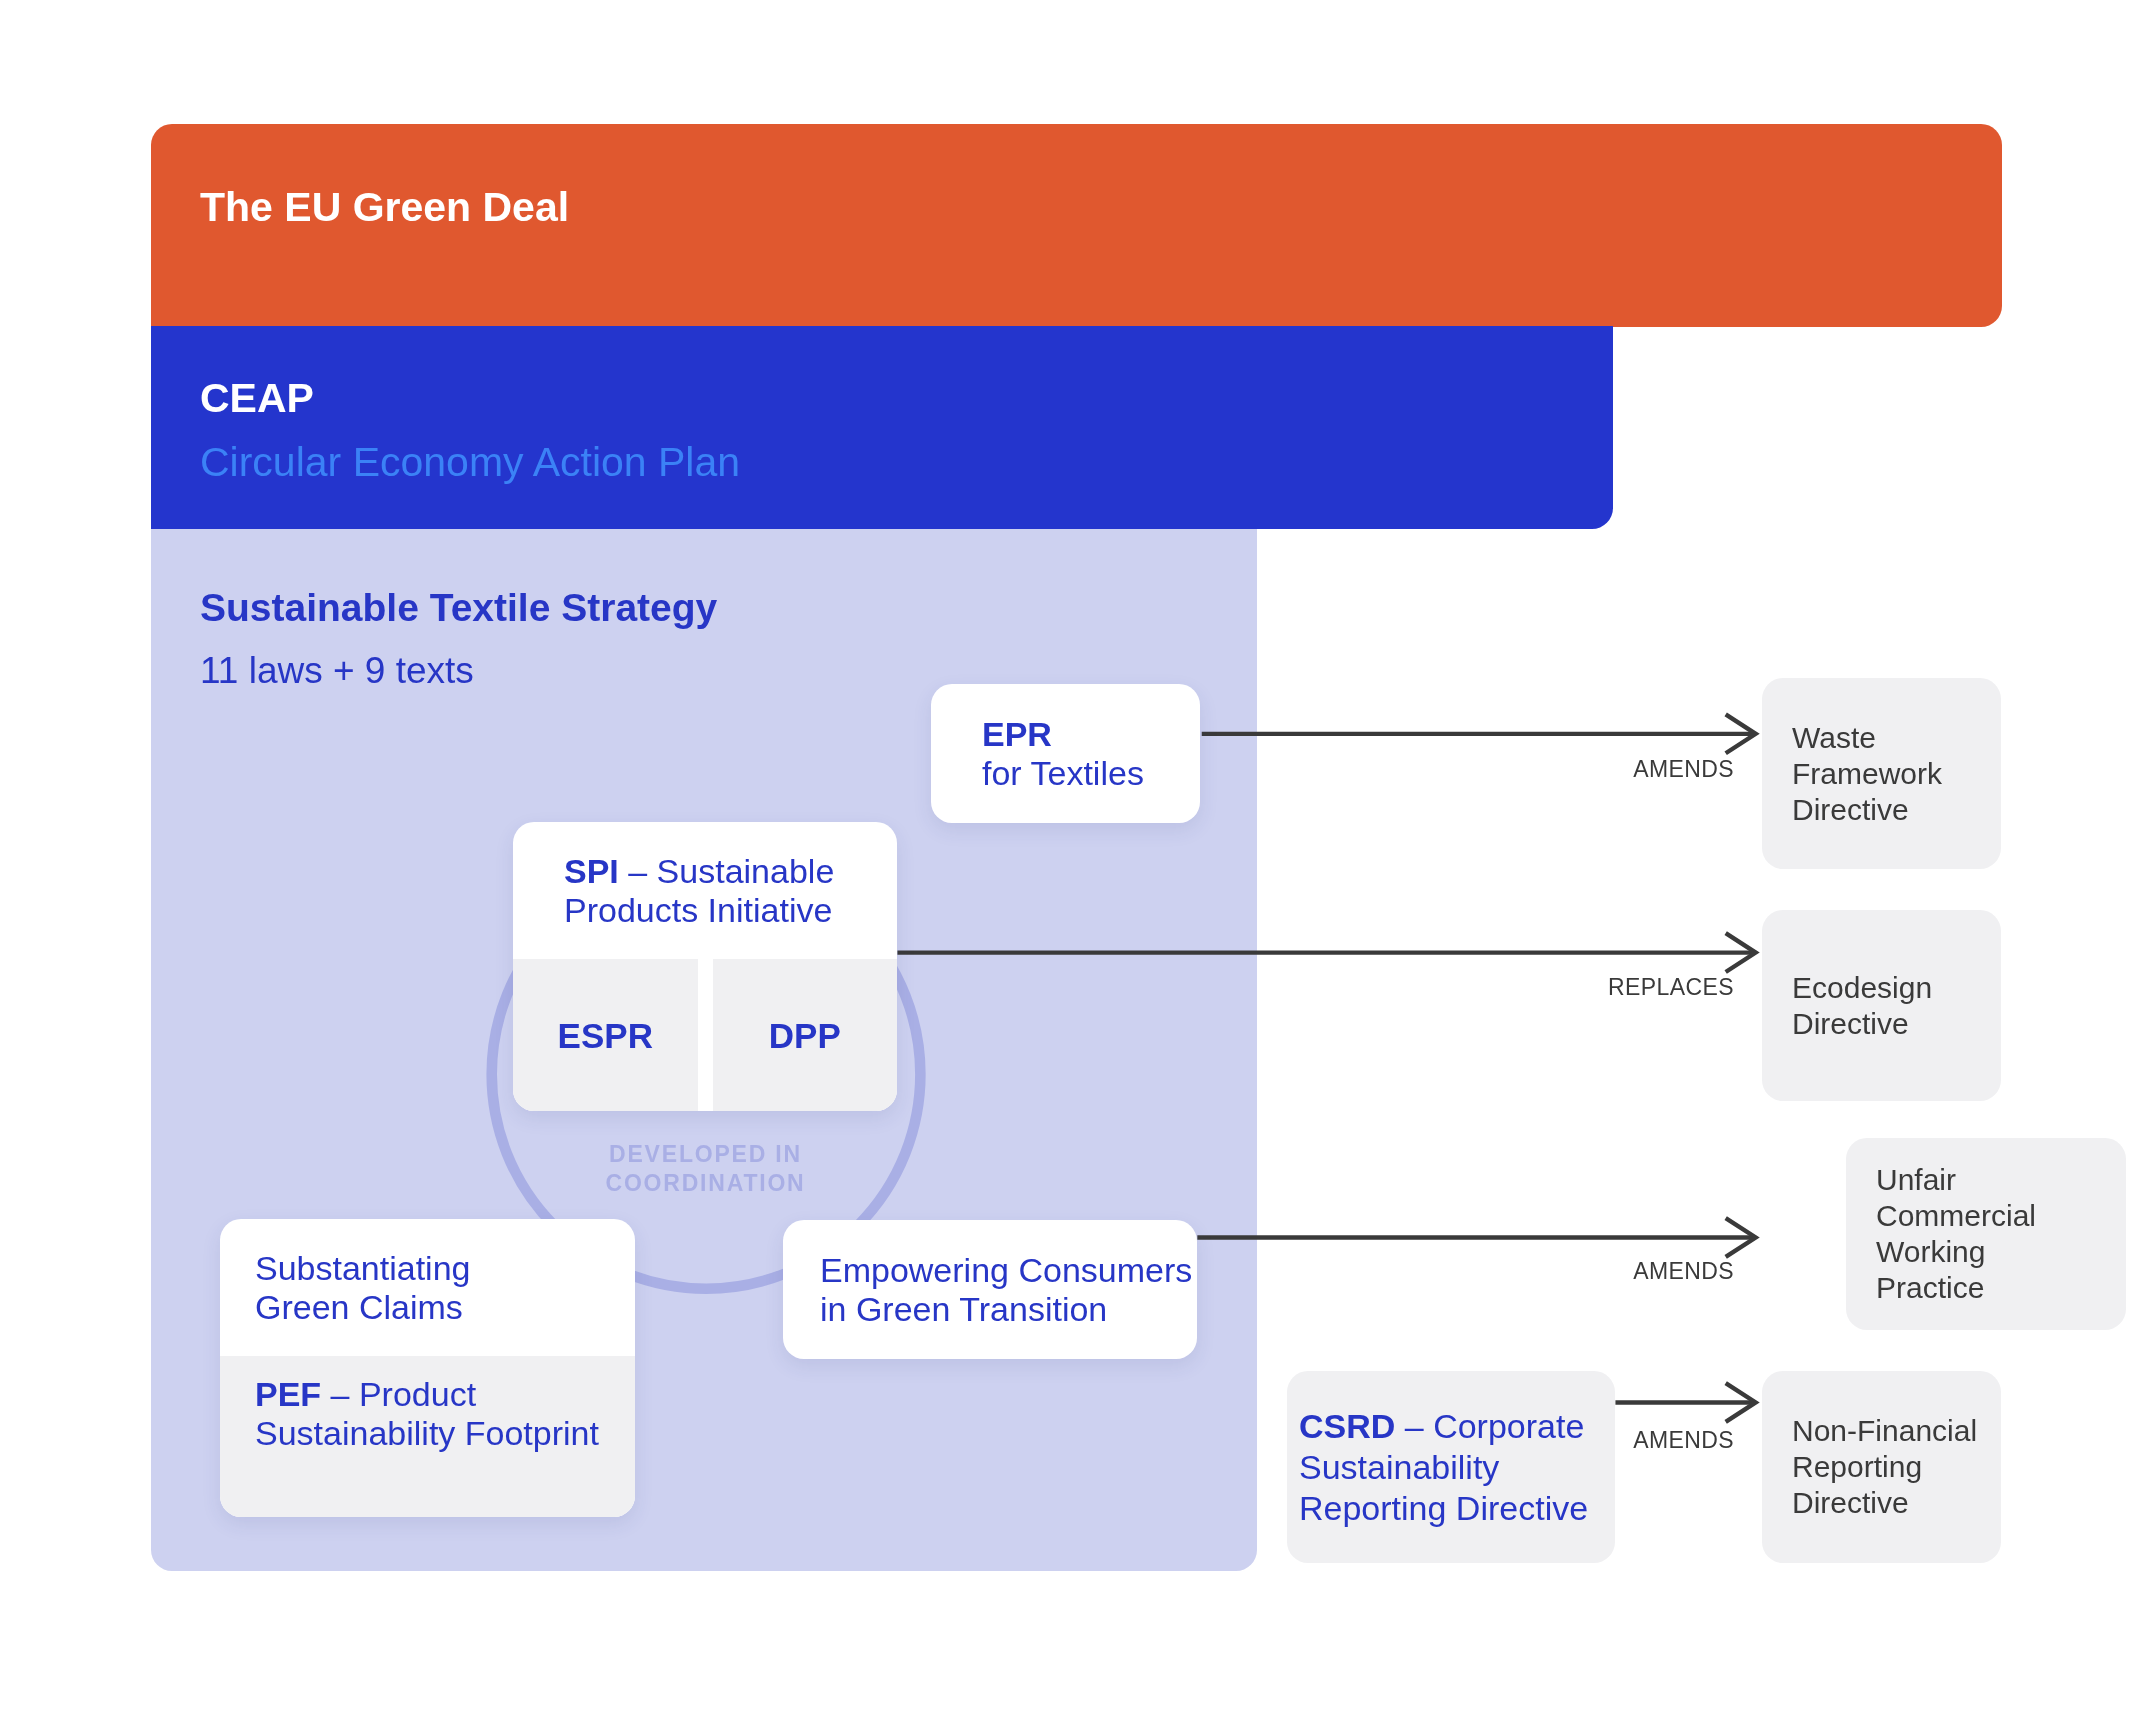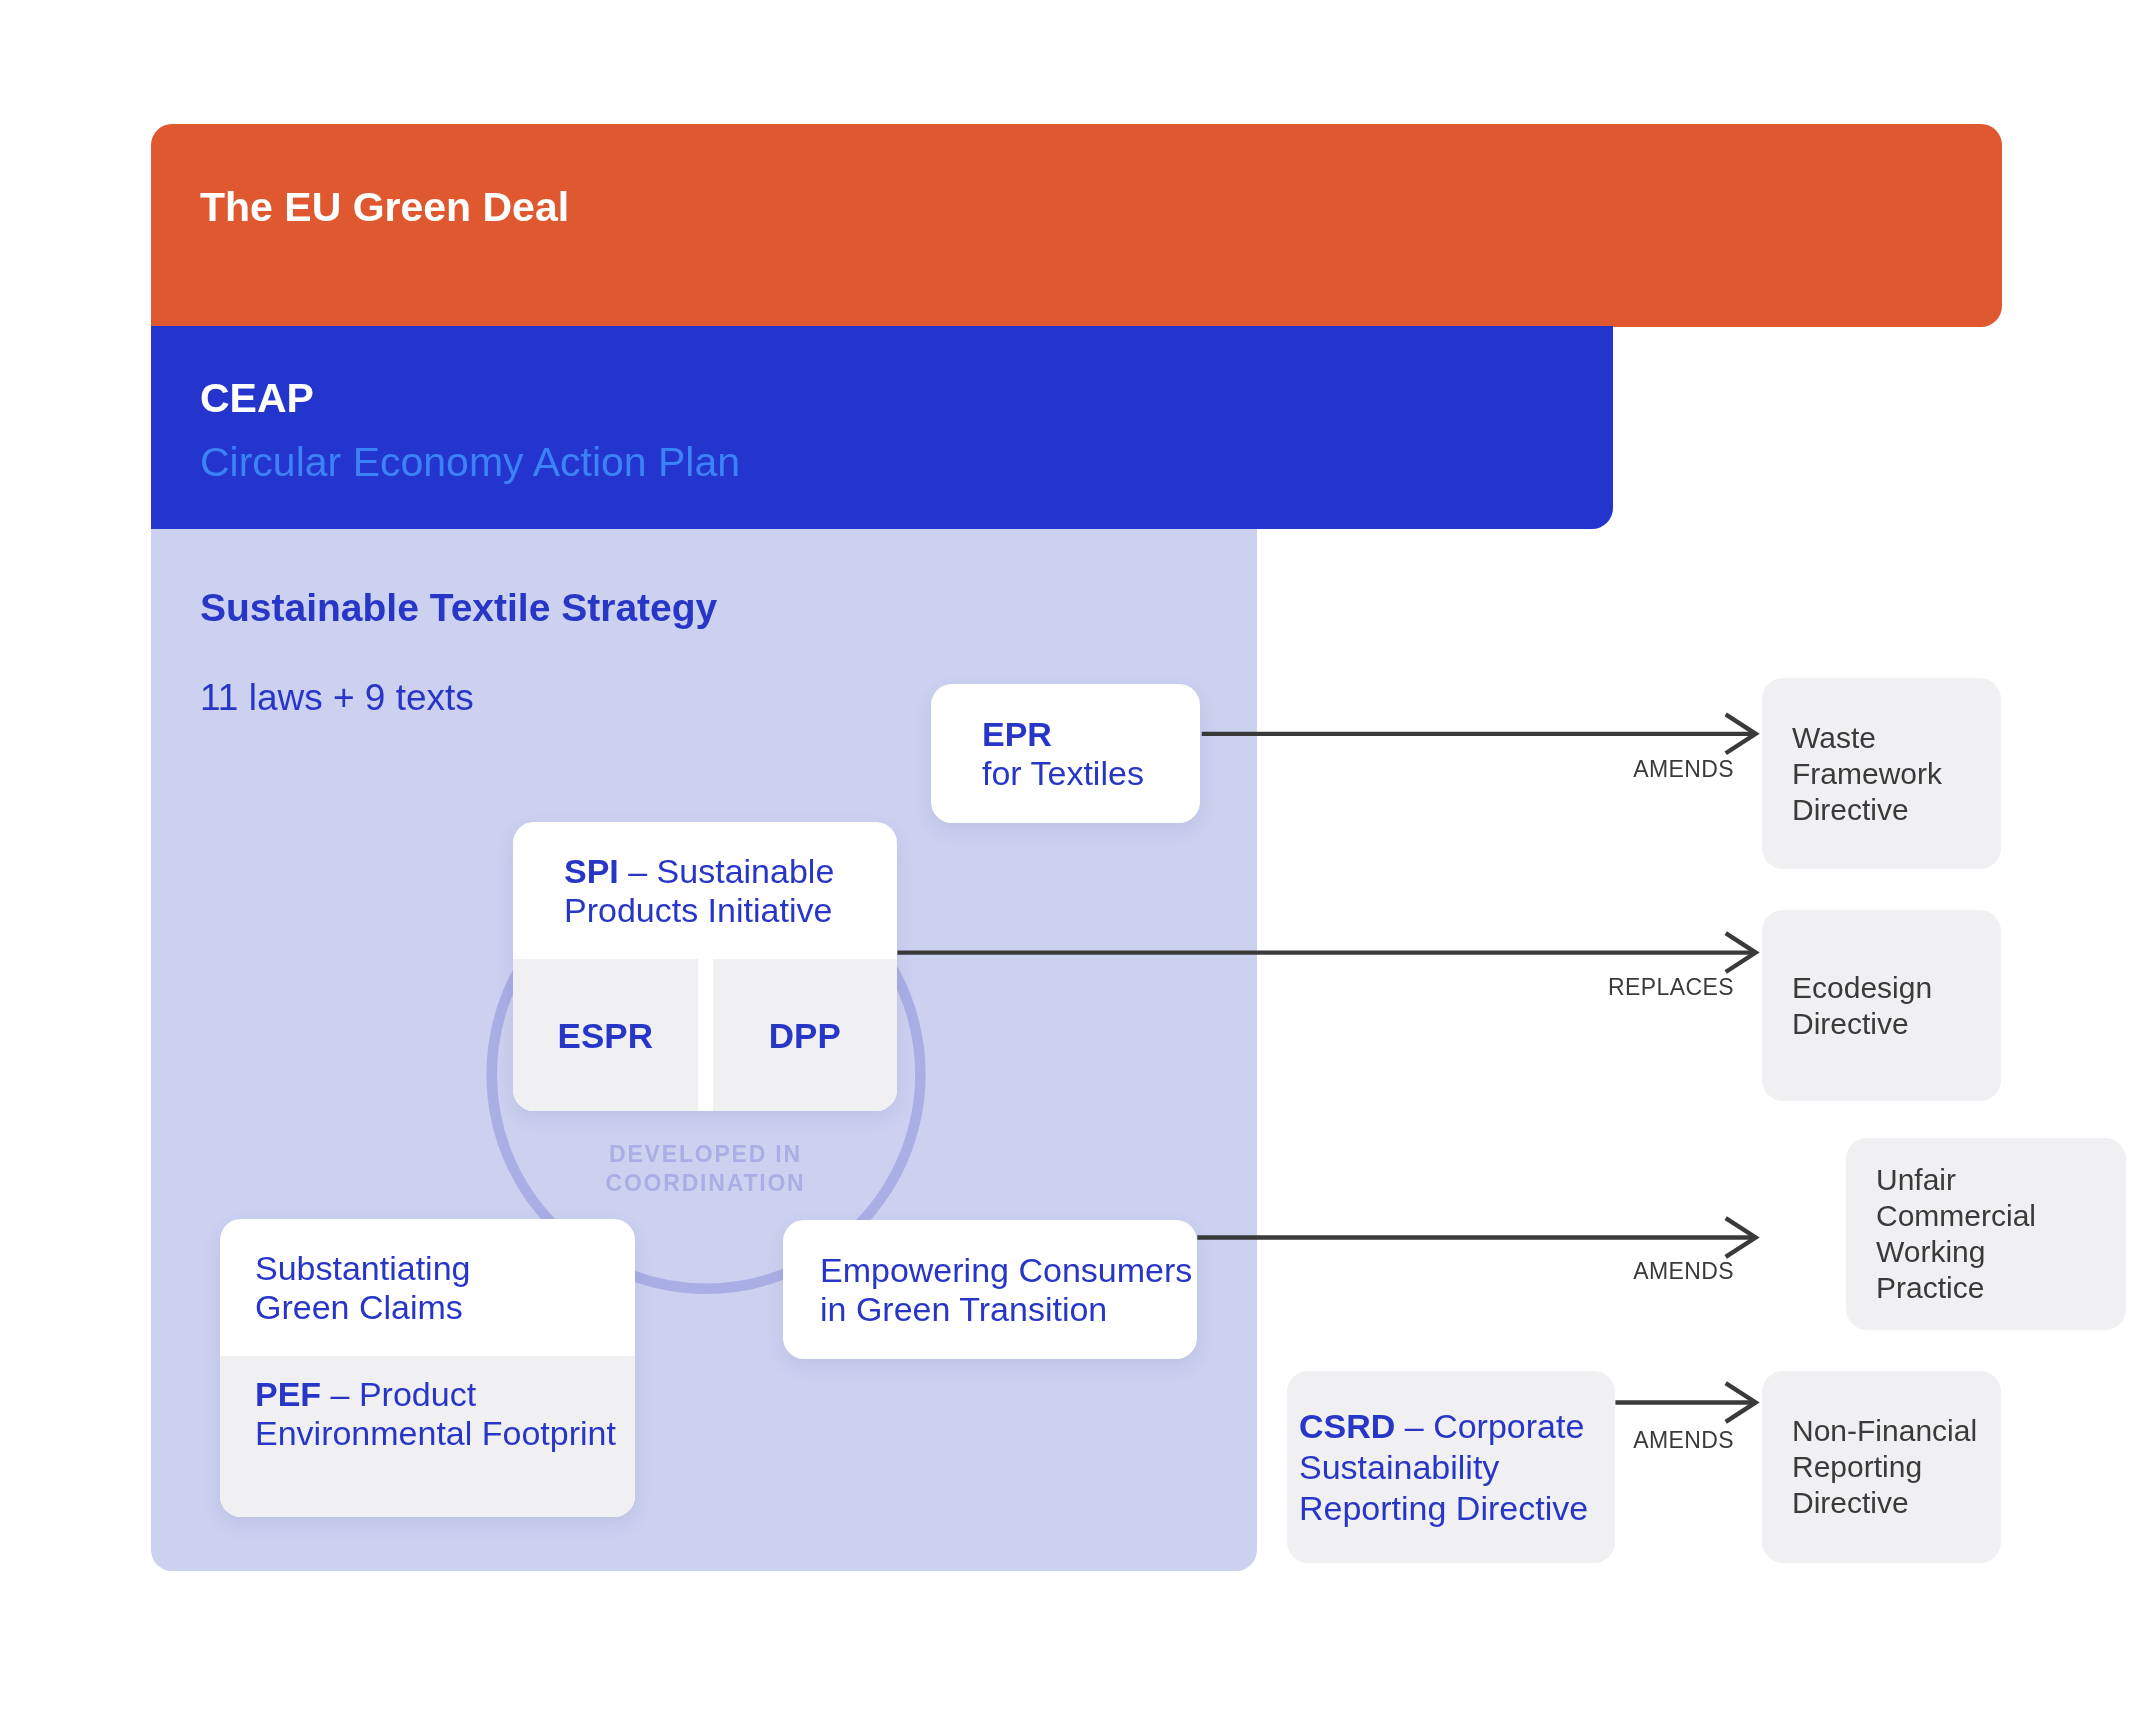--- a/index.html
+++ b/index.html
@@ -20,21 +20,21 @@
   
   .banner-green{left:151px;top:124px;width:1851px;height:203px;background:var(--orange);
     border-radius:21px 21px 21px 0;}
   .banner-ceap{left:151px;top:326px;width:1462px;height:203px;background:var(--blue);
     border-radius:0 0 21px 0;}
   .banner-sts{left:151px;top:529px;width:1106px;height:1042px;background:var(--purple);
     border-radius:0 0 21px 21px;}
   .h-title{font-size:41px;line-height:48px;font-weight:bold;color:#ffffff;}
   .h-sub{font-size:41px;line-height:48px;font-weight:normal;color:#3b82f6;}
   .sts-title{font-size:39px;line-height:46px;font-weight:bold;color:var(--textblue);}
-  .sts-sub{font-size:37px;line-height:44px;font-weight:normal;color:var(--textblue);margin-top:27px;}
+  .sts-sub{font-size:37px;line-height:44px;font-weight:normal;color:var(--textblue);}
   
   svg.overlay{position:absolute;left:0;top:0;width:2153px;height:1720px;}
   
   .card{background:#ffffff;border-radius:21px;box-shadow:0 7px 19.4px rgba(50,60,130,0.10);}
   .graycard{background:var(--gray);border-radius:21px;}
   .stack{border-radius:21px;overflow:hidden;background:#ffffff;
     box-shadow:0 7px 19.4px rgba(50,60,130,0.10);}
   .bluetxt{color:var(--textblue);font-size:34px;line-height:39px;}
   .b{font-weight:bold;}
   .vcenter{display:flex;flex-direction:column;justify-content:center;}
@@ -98,21 +98,21 @@
     </div>
   </div>
 
   <div class="abs stack" style="left:220px;top:1219px;width:415px;height:298px;">
     <div class="vcenter bluetxt" style="height:137px;padding-left:35px;">
       <div>Substantiating</div>
       <div>Green Claims</div>
     </div>
     <div class="bluetxt" style="height:161px;padding:19.4px 0 0 35px;background:var(--gray);">
       <div><span class="b">PEF</span><span> – Product</span></div>
-      <div>Environmental Footprint</div>
+      <div>Sustainability Footprint</div>
     </div>
   </div>
 
   <div class="abs card vcenter bluetxt" style="left:783px;top:1220px;width:414px;height:139px;padding-left:37px;">
     <div>Empowering Consumers</div>
     <div>in Green Transition</div>
   </div>
 
   <div class="abs graycard vcenter csrd-lines" style="left:1287px;top:1371px;width:328px;height:192px;padding-left:12px;">
     <div><span class="b">CSRD</span><span> – Corporate</span></div>

